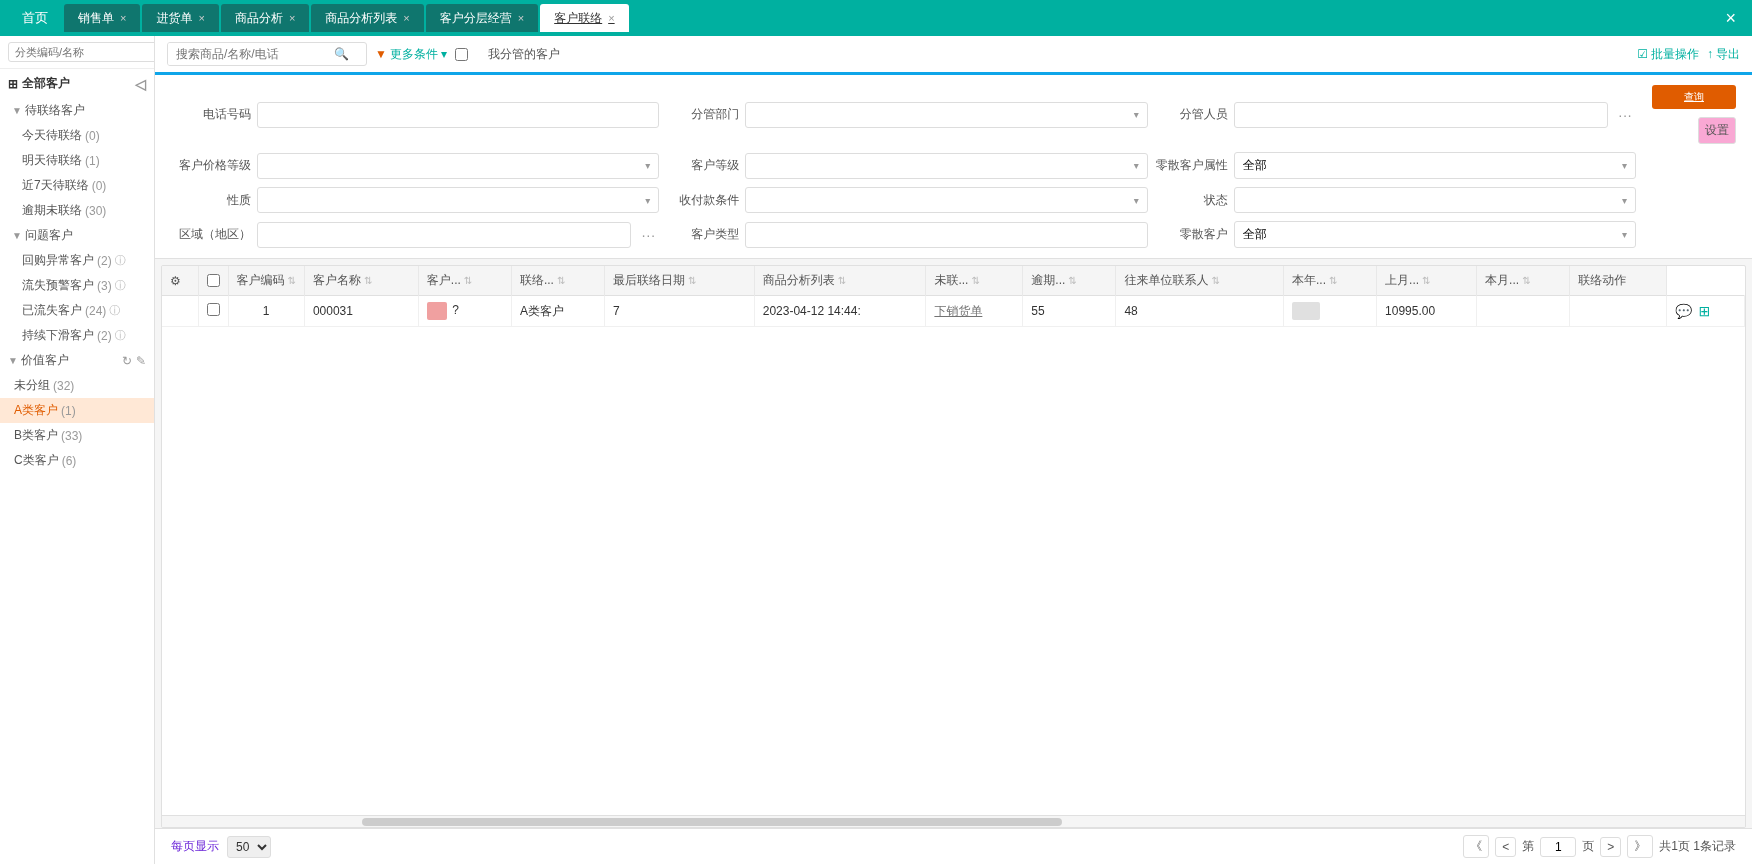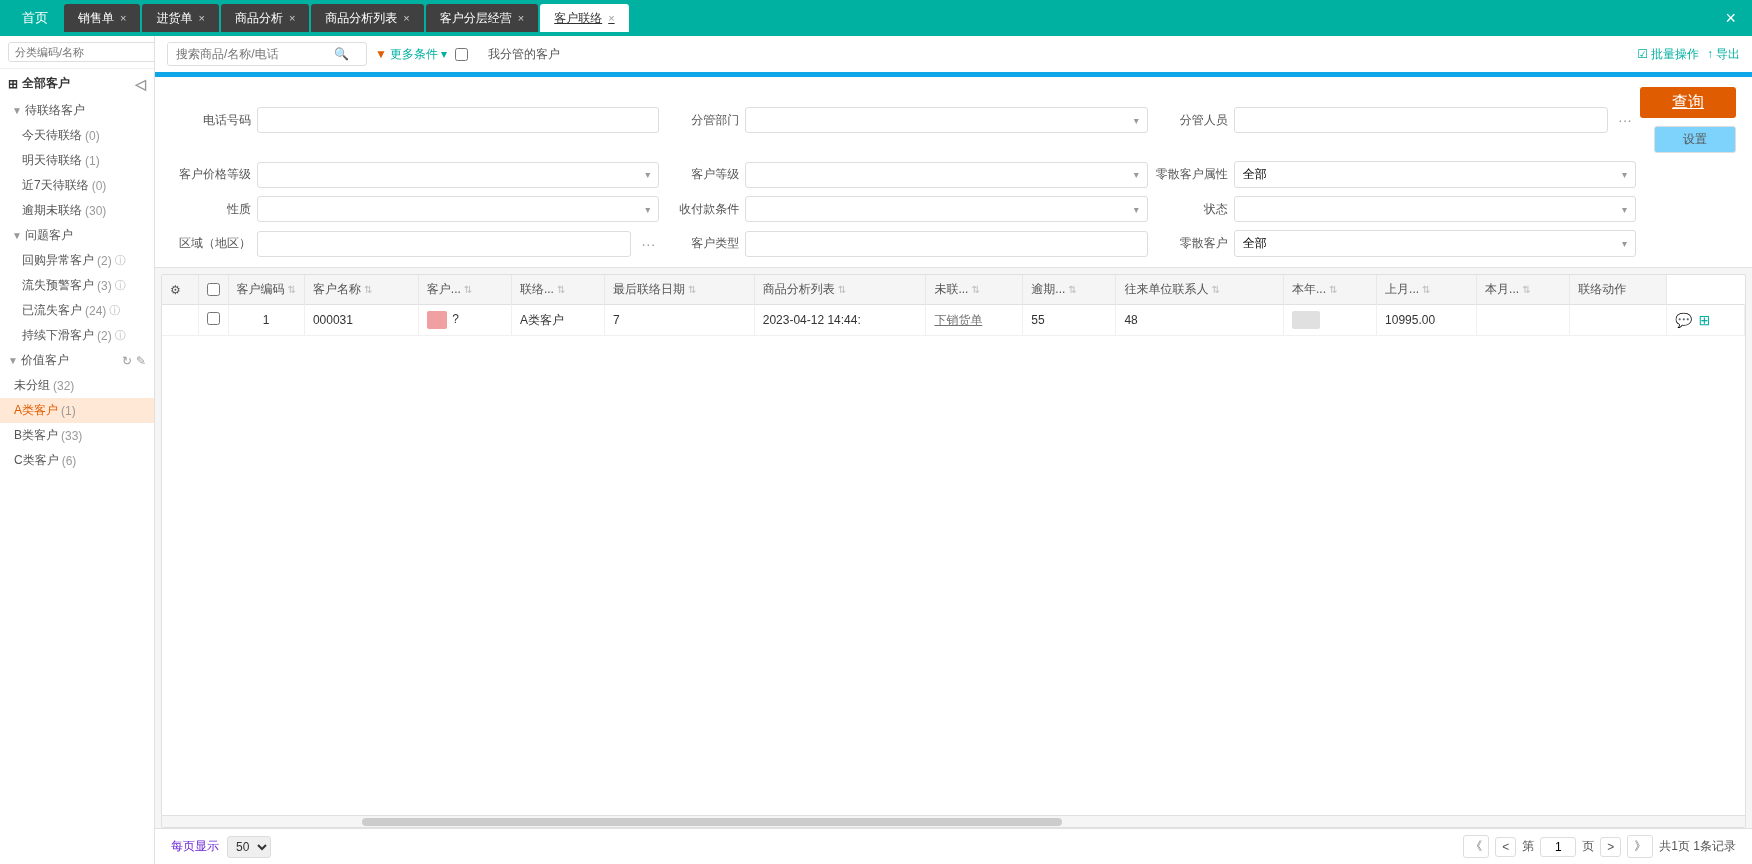--- a/index.html
+++ b/index.html
@@ -8,21 +8,21 @@
     
     .top-nav {
       background: #00b0a0;
       height: 36px;
       display: flex;
       align-items: center;
       padding: 0 8px;
       gap: 2px;
     }
     .nav-tab {
-      background: #404040;
+      background: #0f766e;
       color: #fff;
       padding: 0 14px;
       height: 28px;
       display: flex;
       align-items: center;
       gap: 6px;
       cursor: pointer;
       border-radius: 3px 3px 0 0;
       font-size: 13px;
       white-space: nowrap;
@@ -149,21 +149,21 @@
       overflow: hidden;
     }
 
     
     .filter-bar {
       background: #fff;
       padding: 6px 12px;
       display: flex;
       align-items: center;
       gap: 8px;
-      border-bottom: 5px solid #0ea5e9;
+      border-bottom: 3px solid #0ea5e9;
     }
     .filter-search {
       display: flex;
       align-items: center;
       border: 1px solid #ddd;
       border-radius: 3px;
       overflow: hidden;
       width: 200px;
     }
     .filter-search input {
@@ -261,31 +261,31 @@
       outline: none;
       min-height: 26px;
     }
     .filter-dots { color: #999; cursor: pointer; font-size: 14px; margin: 0 4px; }
     .query-btn {
       background: #e05c00;
       color: #fff;
       border: none;
       border-radius: 3px;
       padding: 5px 32px;
-      font-size: 16px;
+      font-size: 10px;
       cursor: pointer;
       min-width: 60px;
       text-decoration: underline;
     }
     .settings-btn {
-      background: #7dd3fc;
+      background: #f9a8d4;
       color: #555;
       border: 1px solid #ddd;
       border-radius: 3px;
-      padding: 4px 28px;
+      padding: 4px 6px;
       font-size: 12px;
       cursor: pointer;
       margin-top: 4px;
     }
     .query-settings-col {
       display: flex;
       flex-direction: column;
       align-items: flex-end;
       gap: 4px;
       width: 100px;

